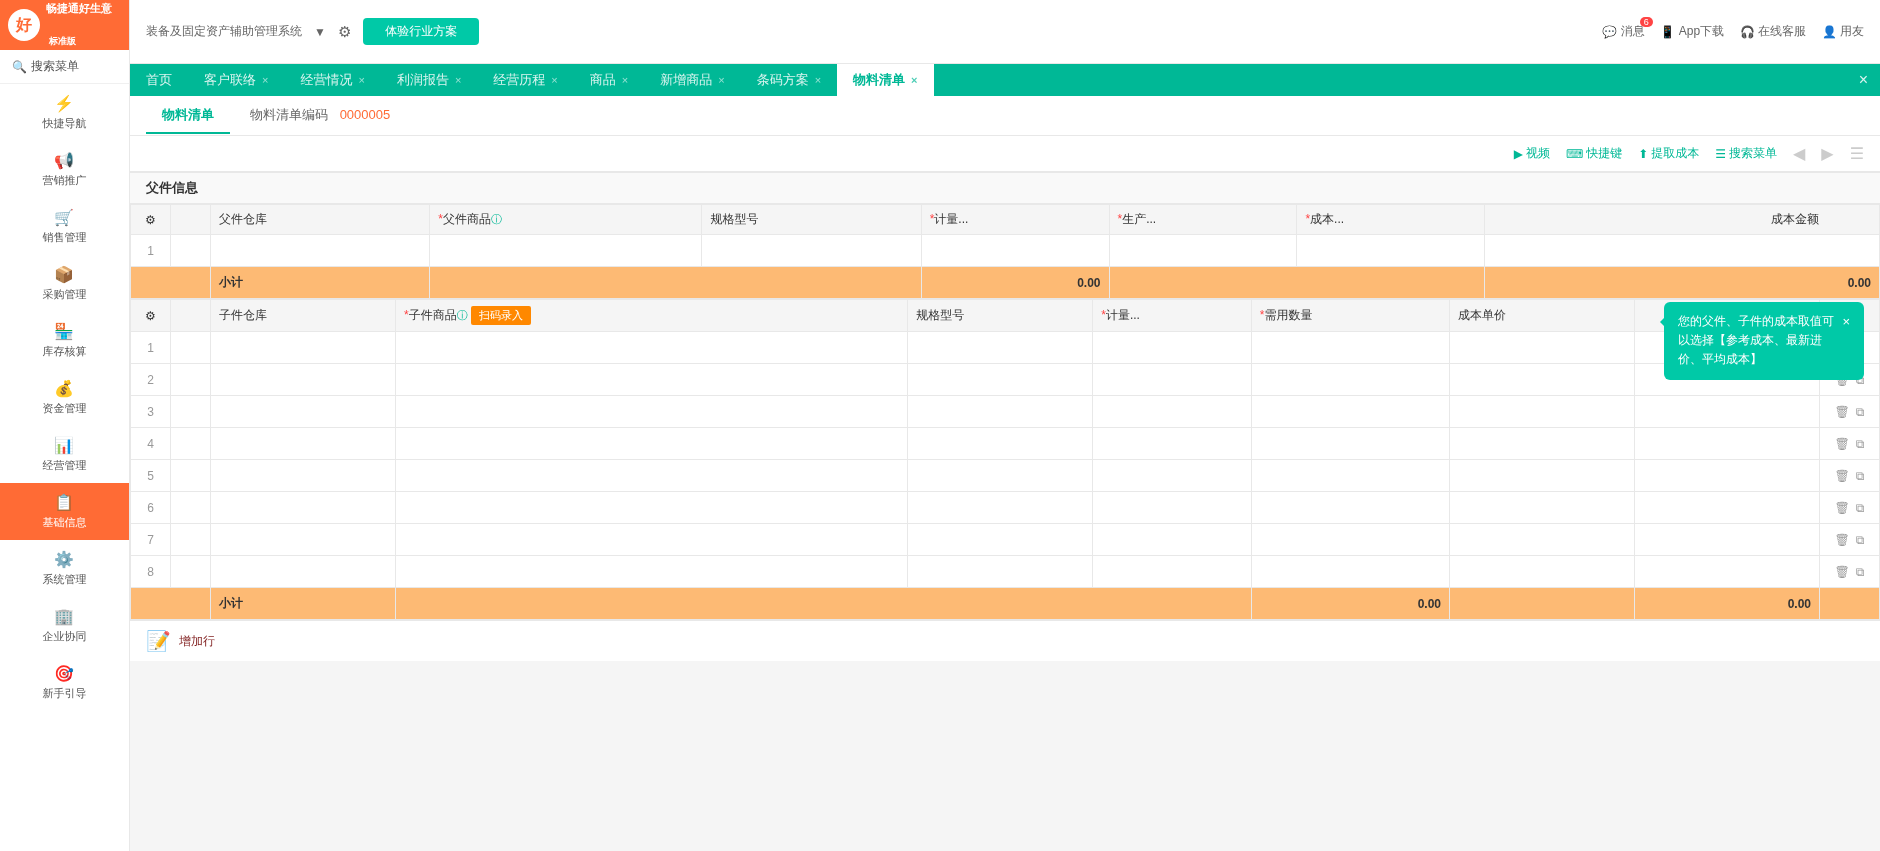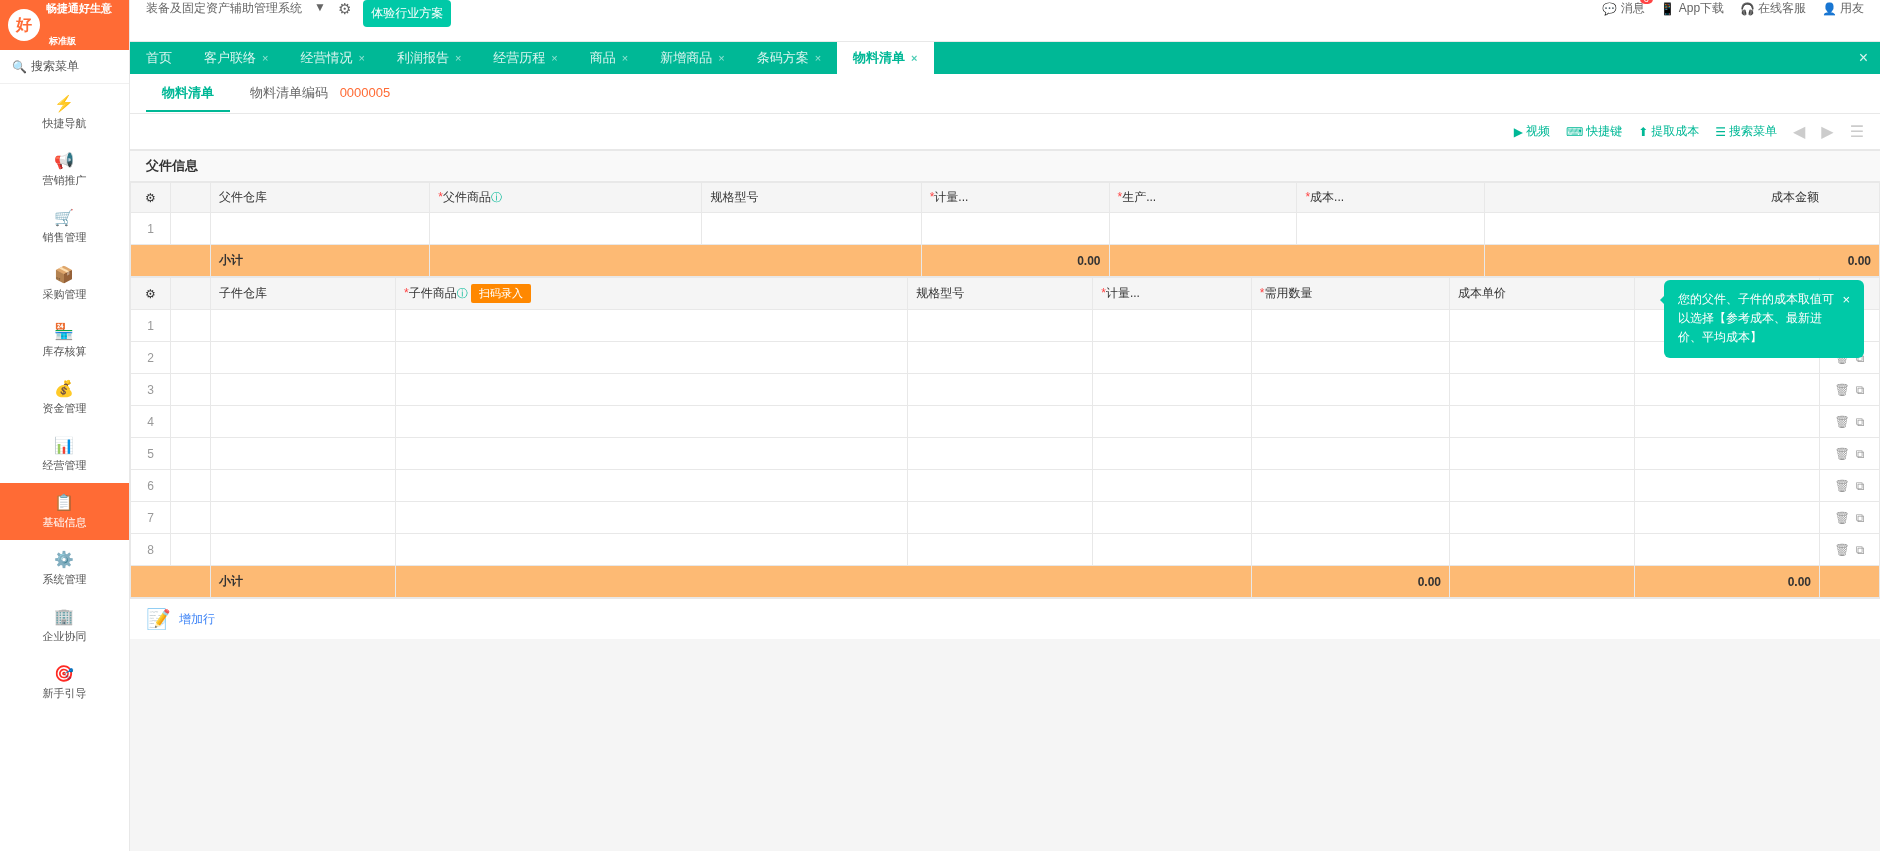--- a/index.html
+++ b/index.html
@@ -13,23 +13,23 @@
     .sidebar-tag { background: #ff6b35; color: white; font-size: 9px; padding: 1px 3px; border-radius: 2px; margin-top: 20px; display: inline-block; }
     .sidebar-item { display: flex; flex-direction: column; align-items: center; padding: 10px 4px; cursor: pointer; color: #555; font-size: 11px; gap: 3px; border-bottom: none; }
     .sidebar-item.active { background: #ff6b35; color: white; }
     .sidebar-item .icon { font-size: 16px; }
     .sidebar-search { display: flex; flex-direction: row; align-items: center; padding: 8px 12px; gap: 4px; color: #555; cursor: pointer; font-size: 12px; border-bottom: 1px solid #f0f0f0; }
 
     
     .main { flex: 1; display: flex; flex-direction: column; overflow: hidden; }
 
     
-    .topbar { background: #fff; height: 42px; display: flex; align-items: flex-start; padding: 0 16px; border-bottom: 1px solid #e8e8e8; gap: 12px; }
+    .topbar { background: #fff; height: 64px; display: flex; align-items: center; padding: 0 16px; border-bottom: 1px solid #e8e8e8; gap: 12px; }
     .topbar-system { color: #666; font-size: 12px; }
-    .topbar-btn { background: #00c9a7; color: white; border: none; border-radius: 4px; padding: 5px 8px; cursor: pointer; font-size: 12px; }
+    .topbar-btn { background: #00c9a7; color: white; border: none; border-radius: 4px; padding: 5px 22px; cursor: pointer; font-size: 12px; }
     .topbar-icons { display: flex; align-items: center; gap: 16px; margin-left: auto; color: #666; font-size: 12px; }
     .topbar-icons .icon-item { display: flex; align-items: center; gap: 3px; cursor: pointer; position: relative; }
     .badge { background: #ff4444; color: white; font-size: 9px; border-radius: 8px; padding: 0 4px; position: absolute; top: -6px; right: -8px; }
     .topbar-dropdown { display: flex; align-items: center; gap: 4px; cursor: pointer; }
 
     
     .nav-tabs { background: #00b896; display: flex; align-items: center; padding: 0; overflow-x: auto; height: 32px; flex-shrink: 0; }
     .nav-tab { color: rgba(255,255,255,0.85); padding: 0 16px; height: 42px; display: flex; align-items: center; gap: 4px; cursor: pointer; font-size: 13px; white-space: nowrap; flex-shrink: 0; }
     .nav-tab.active { background: #fff; color: #00b896; font-weight: bold; }
     .nav-tab .close-x { color: inherit; opacity: 0.7; font-size: 11px; margin-left: 2px; }
@@ -483,17 +483,17 @@
   <td></td>
   <td class="amount-right">0.00</td>
   <td></td>
 </tr>
             </tbody>
         </table>
       </div>
 
       <div class="bottom-bar">
         <span class="add-row-icon">📝</span>
-        <span style="color:#3b82f6; font-size:12px;">增加行</span>
+        <span style="color:#7f1d1d; font-size:12px;">增加行</span>
       </div>
     </div>
   </div>
 </div>
 
 </body></html>

